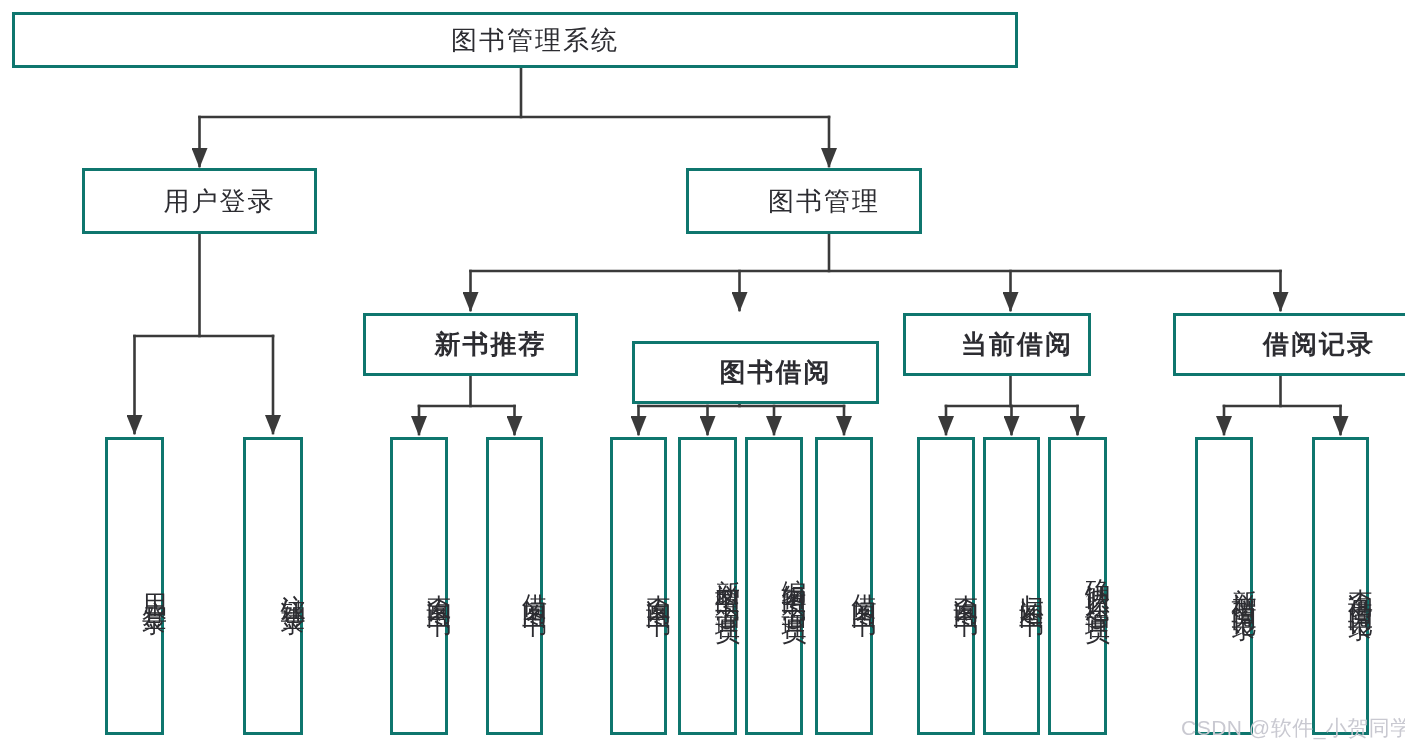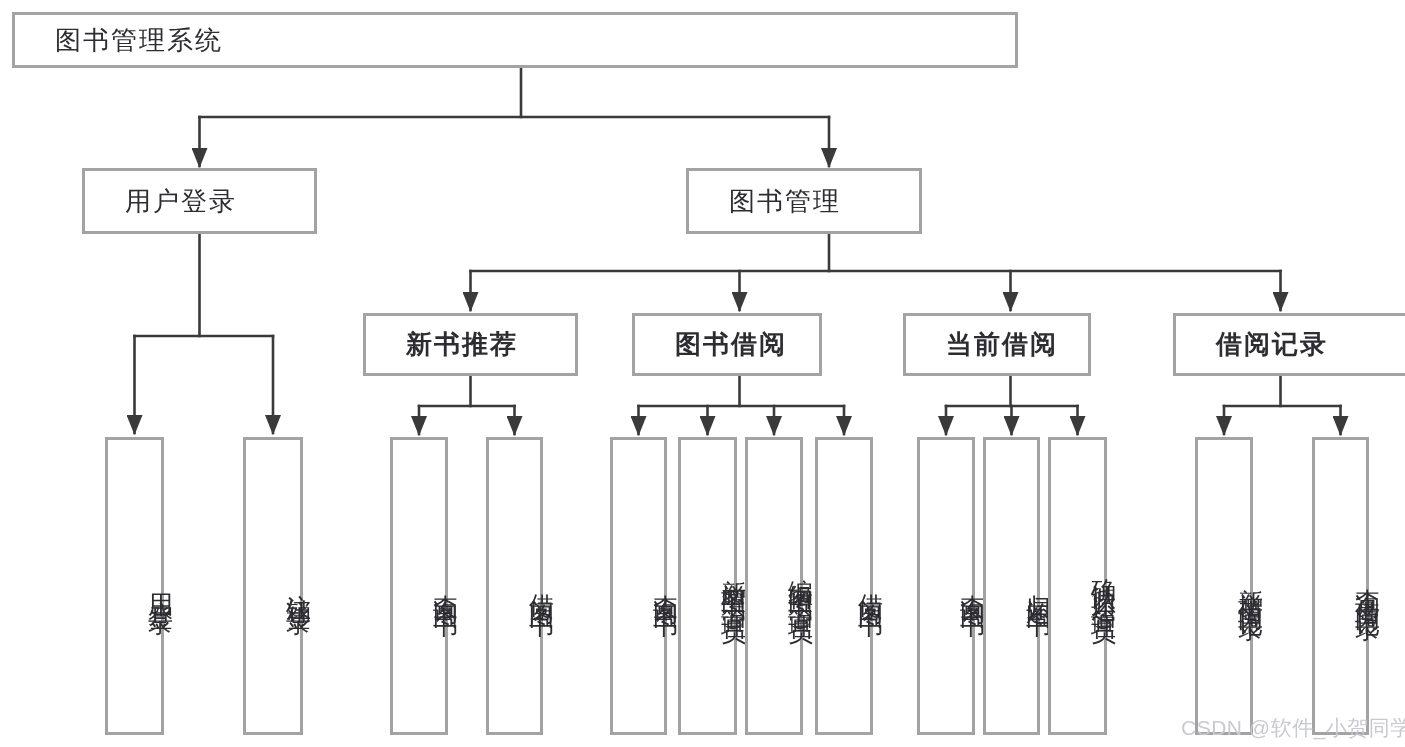--- a/index.html
+++ b/index.html
@@ -16,25 +16,25 @@
     overflow: hidden;
   }
   .connectors {
     position: absolute;
     inset: 0;
     z-index: 1;
   }
   .node {
     position: absolute;
     box-sizing: border-box;
-    border: 3px solid #a3a3a3;
+    border: 3px solid #0f766e;
     background: #ffffff;
     display: flex;
     align-items: center;
-    justify-content: flex-start;
+    justify-content: center;
     z-index: 2;
     color: #2c2c31;
     padding-left: 40px;
   }
   .hlabel {
     font-size: 26px;
     letter-spacing: 2px;
     white-space: nowrap;
     color: #2c2c31;
   }
@@ -49,21 +49,21 @@
     letter-spacing: 6px;
     line-height: 1;
     color: #2c2c31;
     white-space: nowrap;
   }
   
   .n-user-login      { left: 82px;  width: 235px; }
   .n-book-mgmt       { left: 686px; width: 236px; }
   
   .n-new-book-rec    { left: 363px;  width: 215px; }
-  .n-book-borrow     { left: 632px;  width: 190px; }
+  .n-book-borrow     { left: 632px;  width: 247px; margin-top: 28px; }
   .n-current-borrow  { left: 903px;  width: 188px; }
   .n-borrow-records  { left: 1173px; width: 252px; }
   
   .n-ul-login        { left: 105px;  width: 59px; }
   .n-ul-logout       { left: 243px;  width: 60px; }
   .n-nbr-query       { left: 390px;  width: 58px; }
   .n-nbr-borrow      { left: 486px;  width: 57px; }
   .n-bb-query        { left: 610px;  width: 57px; }
   .n-bb-add          { left: 678px;  width: 59px; }
   .n-bb-edit         { left: 745px;  width: 58px; }

